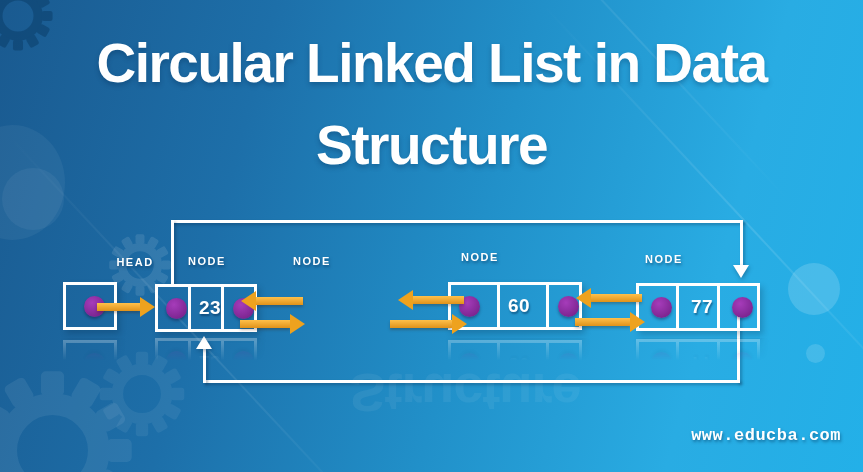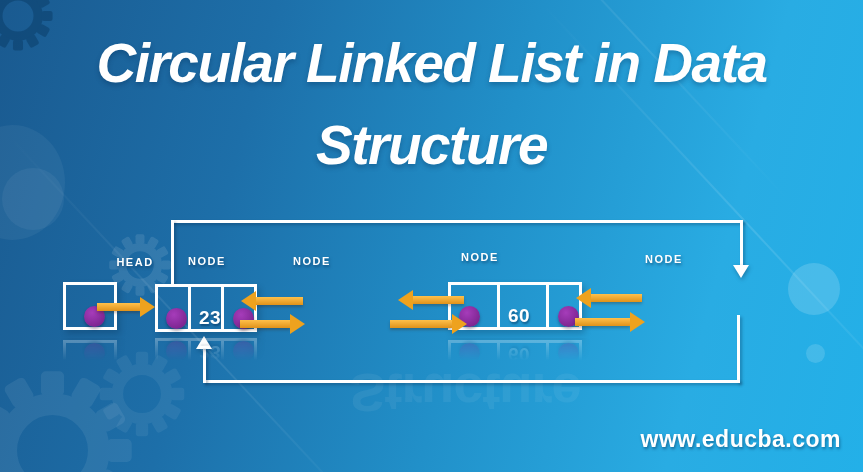--- a/index.html
+++ b/index.html
@@ -14,35 +14,35 @@
   .streak{position:absolute;width:2px;pointer-events:none;
     background:linear-gradient(rgba(255,255,255,0),rgba(255,255,255,.12) 50%,rgba(255,255,255,0));}
   #watermark{
     position:absolute;left:255px;top:362px;width:420px;text-align:center;
     transform:scaleY(-1);font-size:54px;font-weight:bold;color:rgba(255,255,255,.06);
     letter-spacing:-1px;pointer-events:none;
   }
   
   #title{position:absolute;left:0;top:22px;width:100%;text-align:center;color:#fff;
     font-weight:bold;font-size:55px;letter-spacing:-1.5px;line-height:82px;
-    text-shadow:0 3px 5px rgba(0,40,80,.30);font-style:italic;}
+    text-shadow:0 3px 5px rgba(0,40,80,.30);}
   #footer{position:absolute;right:22px;top:426px;color:#fff;font-weight:bold;
-    font-size:23px;letter-spacing:.5px;text-shadow:1px 2px 3px rgba(0,50,90,.5);}
+    font-size:17px;letter-spacing:.5px;text-shadow:1px 2px 3px rgba(0,50,90,.5);font-family:Liberation Mono, monospace;}
   
   .wline{position:absolute;background:#fff;box-shadow:2px 2px 3px rgba(0,30,60,.30);z-index:2;}
   .warrow{position:absolute;width:0;height:0;z-index:2;
     filter:drop-shadow(1px 2px 2px rgba(0,30,60,.35));}
   .warrow.down{border-left:8px solid transparent;border-right:8px solid transparent;border-top:13px solid #fff;}
   .warrow.up{border-left:8px solid transparent;border-right:8px solid transparent;border-bottom:13px solid #fff;}
   
   #boxes-layer{position:absolute;left:0;top:282px;width:863px;height:50px;z-index:3;
     -webkit-box-reflect:below 6px linear-gradient(rgba(0,0,0,0) 55%,rgba(0,0,0,.30));}
   .box{position:absolute;border:3px solid #fff;box-shadow:3px 4px 6px rgba(0,30,60,.22);
     display:flex;box-sizing:border-box;}
-  .cell{flex:1;display:flex;align-items:flex-end;justify-content:center;position:relative;padding-left:8px;}
+  .cell{flex:1;display:flex;align-items:center;justify-content:center;position:relative;padding-left:8px;}
   .cell + .cell{border-left:3px solid #fff;}
   .dot{width:21px;height:21px;border-radius:50%;
     background:radial-gradient(circle at 38% 32%,#a63cba,#7c2590 75%);
     box-shadow:0 2px 3px rgba(20,0,40,.35);}
   .val{color:#fff;font-weight:bold;font-size:19px;letter-spacing:.5px;
     text-shadow:1px 2px 2px rgba(0,40,80,.5);}
   
   .lbl{position:absolute;color:#fff;font-weight:bold;font-size:11px;letter-spacing:1.5px;
     text-shadow:1px 2px 3px rgba(0,40,80,.5);z-index:4;text-align:center;}
   
@@ -146,20 +146,31 @@
           <div class="dot"></div>
         </div>
       <div class="cell">
           <span class="val">60</span>
         </div>
       <div class="cell">
           <div class="dot"></div>
         </div>
     </div>
 
+    <div class="box" style="left:636px;top:1px;width:124px;height:48px;">
+      <div class="cell">
+          <div class="dot"></div>
+        </div>
+      <div class="cell">
+          <span class="val">77</span>
+        </div>
+      <div class="cell">
+          <div class="dot"></div>
+        </div>
+    </div>
   </div>
 
   <div class="lbl" style="left:103px;top:256px;width:64px;">HEAD</div>
   <div class="lbl" style="left:177px;top:255px;width:60px;">NODE</div>
   <div class="lbl" style="left:282px;top:255px;width:60px;">NODE</div>
   <div class="lbl" style="left:450px;top:251px;width:60px;">NODE</div>
   <div class="lbl" style="left:634px;top:253px;width:60px;">NODE</div>
 
   <div class="oarr right" style="left:97px;top:303px;width:43px;"></div>
 

